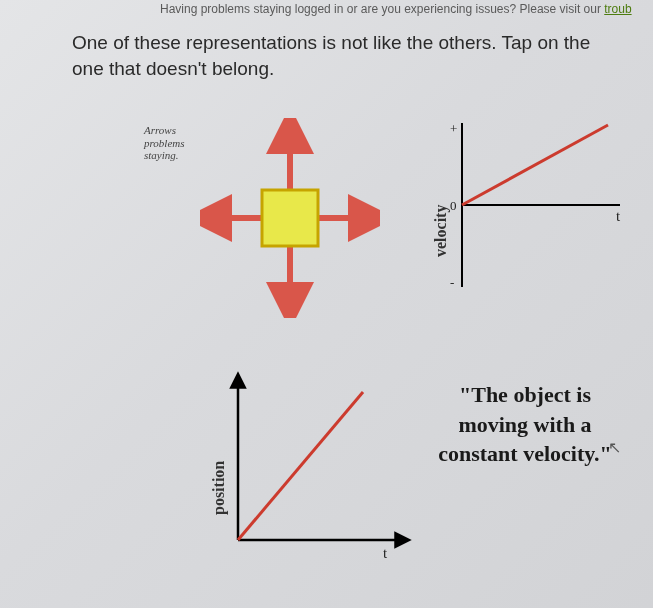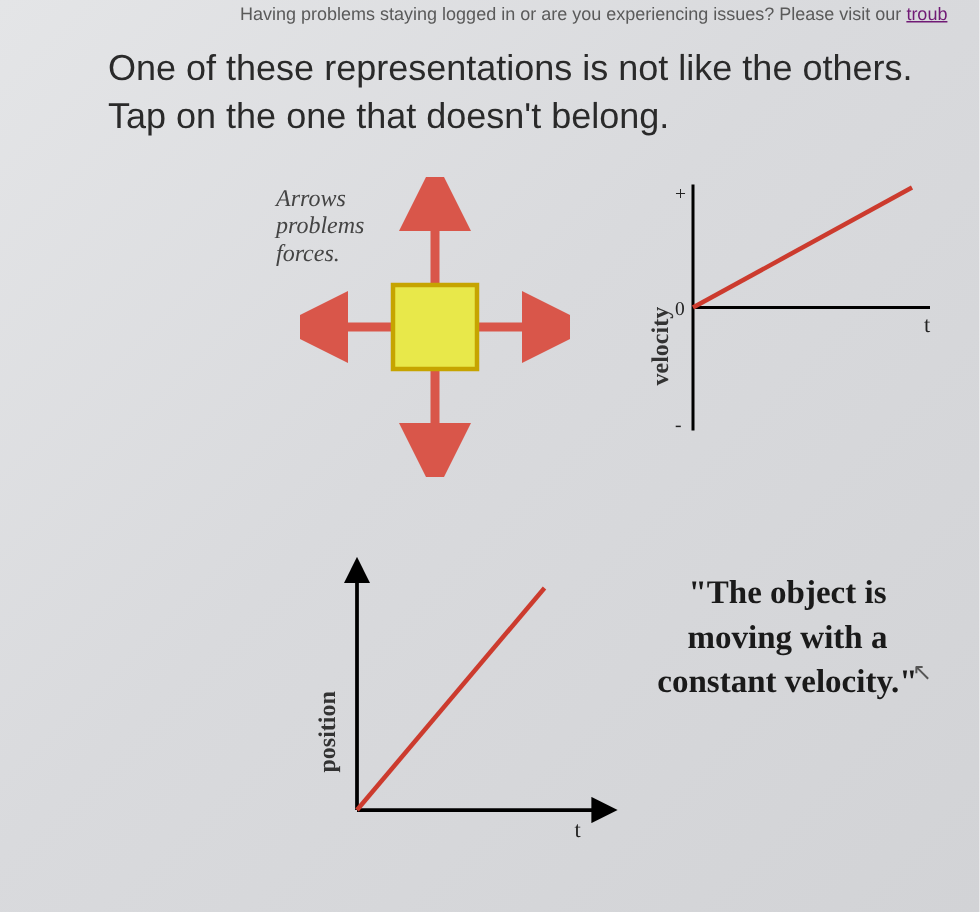--- a/index.html
+++ b/index.html
@@ -9,31 +9,31 @@
     font-family:Arial,Helvetica,sans-serif;
     color:#333;
     position:relative;
     overflow:hidden;
   }
   .banner{
     position:absolute;top:2px;left:160px;right:0;
     font-size:12px;color:#5a5a5a;
     white-space:nowrap;overflow:hidden;
   }
-  .banner a{color:#701a75;text-decoration:underline;}
+  .banner a{color:#4d7c0f;text-decoration:underline;}
   .prompt{
     position:absolute;top:30px;left:72px;right:30px;
-    font-size:24px;line-height:1.35;color:#2a2a2a;
+    font-size:19px;line-height:1.35;color:#2a2a2a;
   }
   .panel{position:absolute;}
   
   #p1{left:140px;top:110px;width:230px;height:210px;}
   #p1 .note{
-    font-size:16px;font-style:italic;font-family:Georgia,serif;
-    color:#444;line-height:1.15;position:absolute;left:4px;top:14px;margin-left:40px;
+    font-size:11px;font-style:italic;font-family:Georgia,serif;
+    color:#444;line-height:1.15;position:absolute;left:4px;top:14px;
   }
   #p1 svg{position:absolute;left:60px;top:8px;}
   
   #p2{left:400px;top:115px;width:220px;height:200px;}
   .ylabel{
     position:absolute;
     transform:rotate(-90deg);transform-origin:left top;
     font-family:Georgia,'Times New Roman',serif;font-weight:bold;font-size:16px;
   }
   #p2 .ylabel{left:32px;top:142px;}
@@ -62,21 +62,21 @@
 <div class="banner">
   <span>Having problems staying logged in or are you experiencing issues? Please visit our </span><a href="#">troub</a>
 </div>
 
 <div class="prompt">One of these representations is not like the others. Tap on the one that doesn't belong.</div>
 
 <div id="p1" class="panel">
   <div class="note">
     <span>Arrows</span><br>
     <span>problems</span><br>
-    <span>forces.</span>
+    <span>staying.</span>
   </div>
   <svg width="180" height="200">
     <defs>
       <marker id="ah" viewBox="0 0 10 10" refX="5" refY="5" markerWidth="8" markerHeight="8" orient="auto-start-reverse">
         <path d="M0 0 L10 5 L0 10 z" fill="#d9564a"></path>
       </marker>
     </defs>
 
     <line x1="90" y1="75" x2="90" y2="12" stroke="#d9564a" stroke-width="6" marker-end="url(#ah)"></line>
     <line x1="90" y1="125" x2="90" y2="188" stroke="#d9564a" stroke-width="6" marker-end="url(#ah)"></line>

